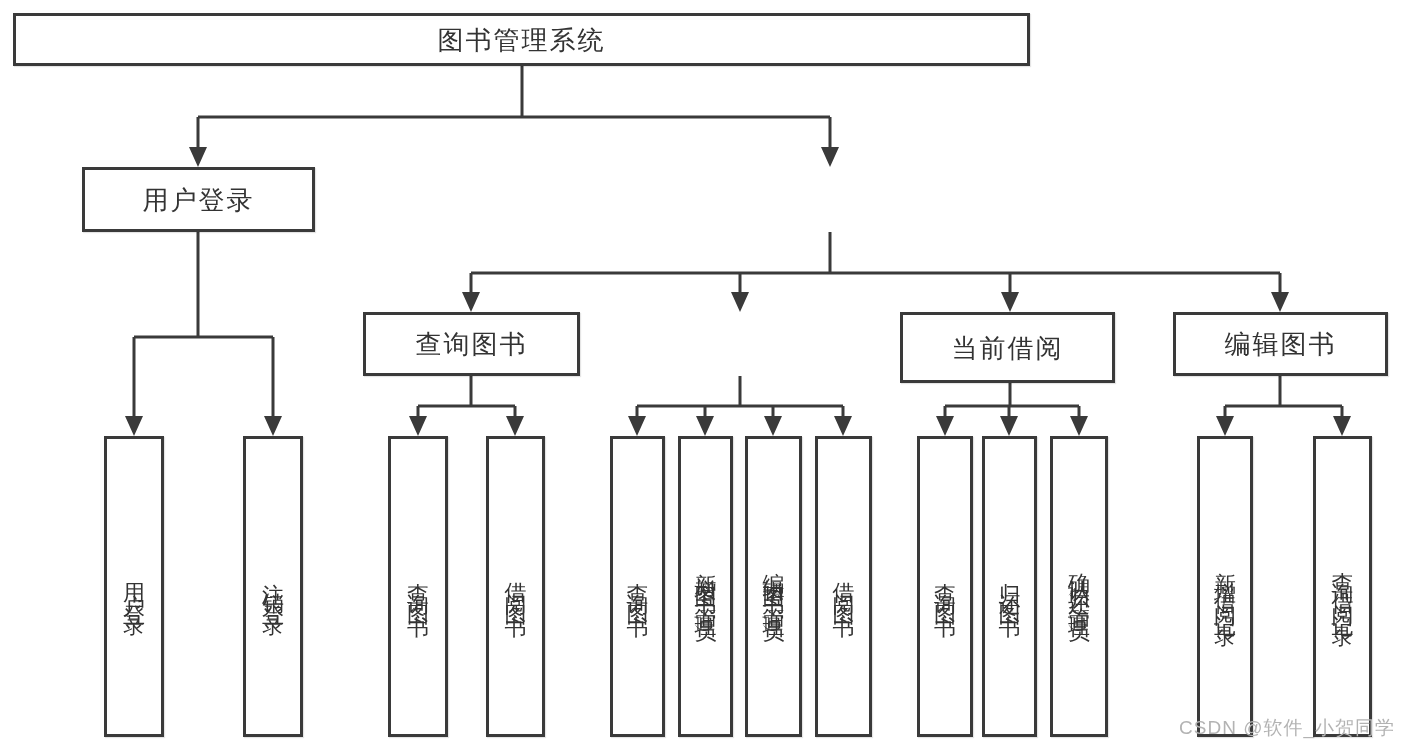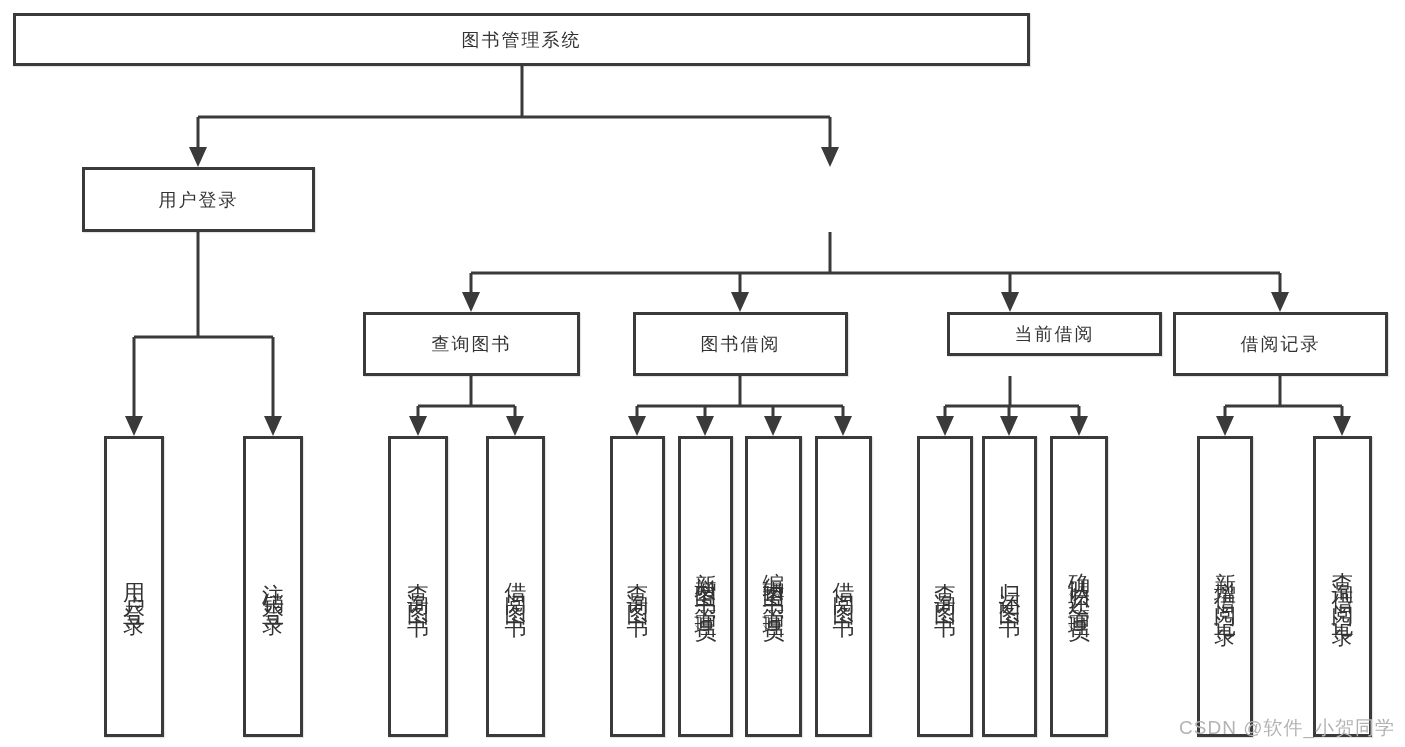--- a/index.html
+++ b/index.html
@@ -22,21 +22,21 @@
     box-sizing: border-box;
     border: 3px solid #3a3a3a;
     background: #ffffff;
     display: flex;
     align-items: center;
     justify-content: center;
     box-shadow: 1px 1px 1px rgba(0,0,0,0.10);
   }
   .hlabel {
     color: #333333;
-    font-size: 18px;
+    font-size: 26px;
     letter-spacing: 2px;
     white-space: nowrap;
     line-height: 1;
   }
   .vlabel {
     color: #333333;
     font-size: 22px;
     line-height: 1;
     writing-mode: vertical-rl;
     text-orientation: mixed;
@@ -94,28 +94,25 @@
     <span class="hlabel">图书管理系统</span>
   </div>
 
   <div class="node" style="left:82px; top:167px; width:233px; height:65px;">
     <span class="hlabel">用户登录</span>
   </div>
 
   <div class="node" style="left:363px; top:312px; width:217px; height:64px;">
     <span class="hlabel">查询图书</span>
   </div>
-  <div class="node" style="left:633px; top:312px; width:215px; height:64px;">
-    <span class="hlabel">图书借阅</span>
-  </div>
-  <div class="node" style="left:947px; top:312px; width:215px; height:44px;">
+  <div class="node" style="left:900px; top:312px; width:215px; height:71px;">
     <span class="hlabel">当前借阅</span>
   </div>
   <div class="node" style="left:1173px; top:312px; width:215px; height:64px;">
-    <span class="hlabel">借阅记录</span>
+    <span class="hlabel">编辑图书</span>
   </div>
 
   <div class="node" style="left:104px; top:436px; width:60px; height:301px;">
     <span class="vlabel vl-short">用户登录</span>
   </div>
   <div class="node" style="left:243px; top:436px; width:60px; height:301px;">
     <span class="vlabel vl-short">注销登录</span>
   </div>
 
   <div class="node" style="left:388px; top:436px; width:60px; height:301px;">

